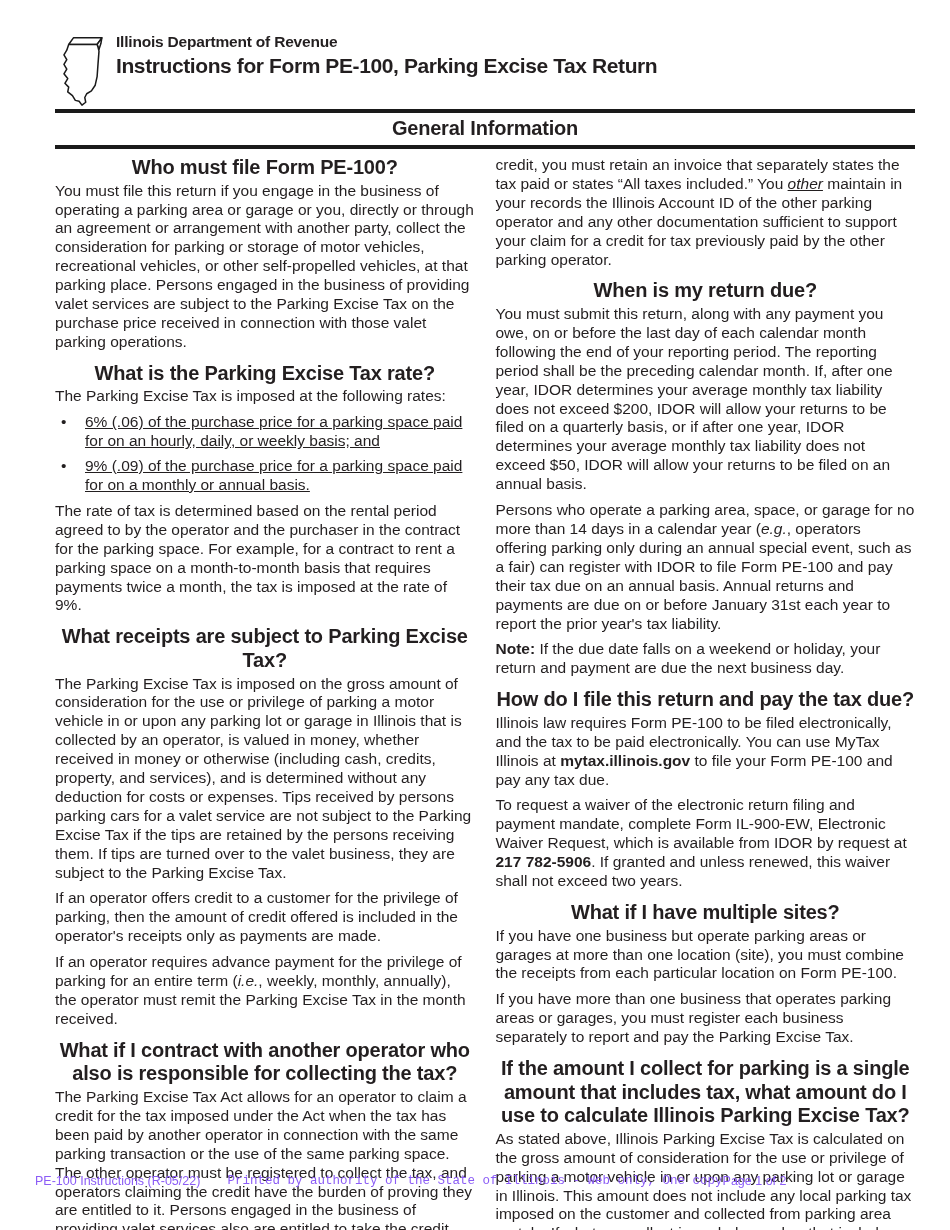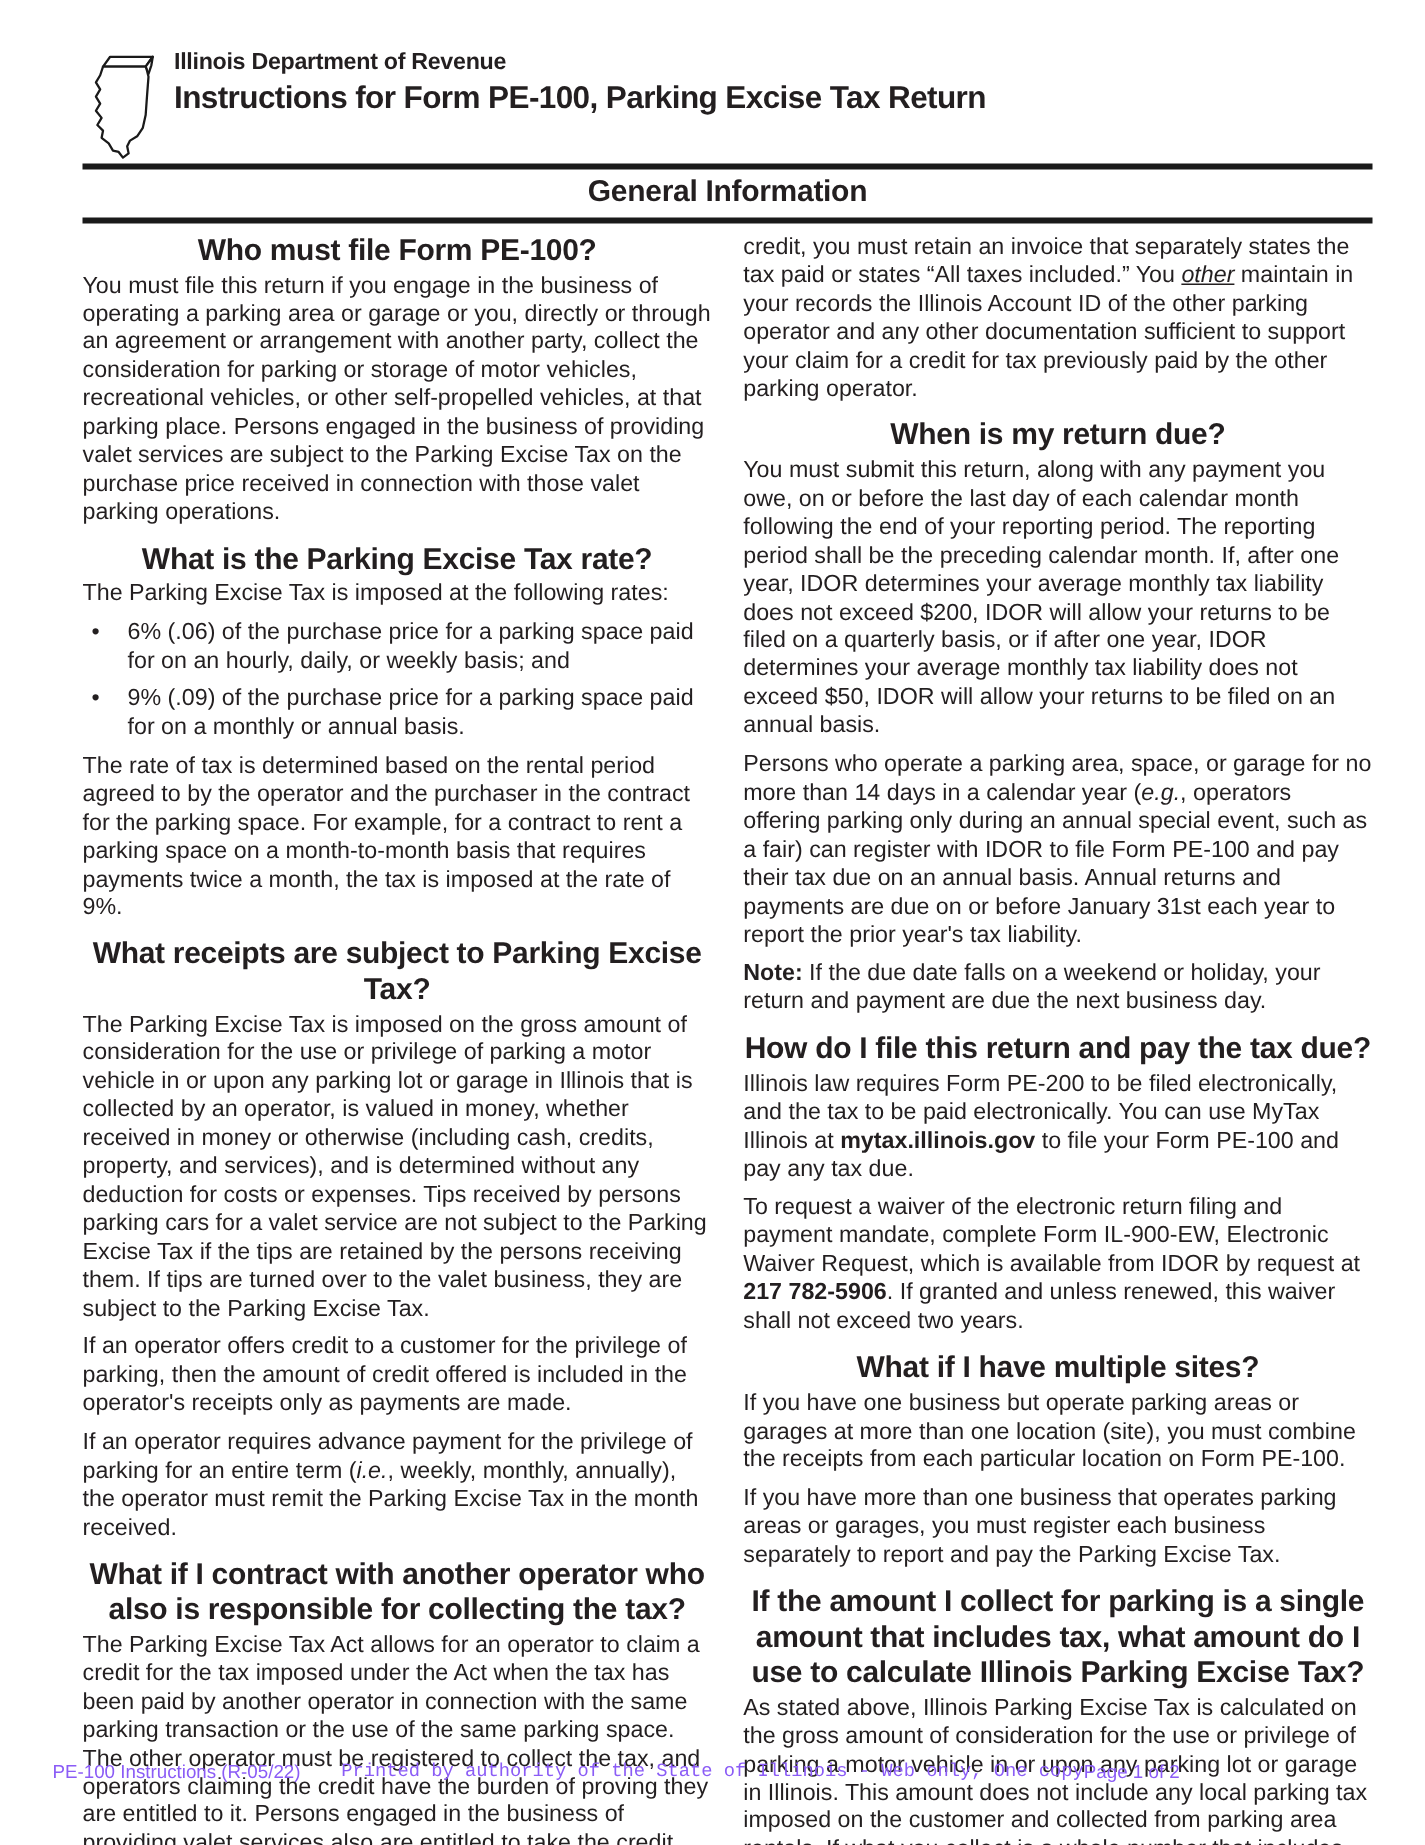--- a/index.html
+++ b/index.html
@@ -23,21 +23,21 @@
   .rule { height:4px; background:#1a1a1a; }
   .rule-top { margin-top:2px; }
   .banner { text-align:center; font-weight:bold; font-size:20px; padding:4px 0 5px 0; letter-spacing:-0.2px; }
 
   
   .cols { display:flex; gap:21px; margin-top:7px; }
   .col { flex:1 1 0; font-size:15.5px; line-height:1.22; }
   .col > :first-child { margin-top:0; }
   .col h3 { font-size:20px; font-weight:bold; margin:10px 0 2px 0; line-height:1.18; letter-spacing:-0.2px;text-align:center; }
   .col p { margin:0 0 7px 0; }
-  .col ul { list-style:none; margin:1px 0 7px 0; padding:0; }
+  .col ul { list-style:none; margin:1px 0 7px 0; padding:0;text-decoration:underline; }
   .col li { position:relative; padding-left:30px; margin:0 0 6px 0; }
   .col li::before { content:"\2022"; position:absolute; left:6px; top:0; }
 
   .b { font-weight:bold; }
   .i { font-style:italic; }
   .iu { font-style:italic; text-decoration:underline; }
   a.lnk { color:#4472c4; text-decoration:underline; cursor:pointer; }
 
   
   .footer {
@@ -90,21 +90,21 @@
         <h3>What if I contract with another operator who also is responsible for collecting the tax?</h3>
         <p><span>The Parking Excise Tax Act allows for an operator to claim a credit for the tax imposed under the Act when the tax has been paid by another operator in connection with the same parking transaction or the use of the same parking space. The other operator must be registered to collect the tax, and operators claiming the credit have the burden of proving they are entitled to it. Persons engaged in the business of providing valet services also are entitled to take the credit when contracting with other operators for space in a parking area. To claim this</span></p>
       </div>
     <div class="col" id="col-right">
         <p><span>credit, you must retain an invoice that separately states the tax paid or states “All taxes included.” You </span><span class="iu">other</span><span> maintain in your records the Illinois Account ID of the other parking operator and any other documentation sufficient to support your claim for a credit for tax previously paid by the other parking operator.</span></p>
         <h3>When is my return due?</h3>
         <p><span>You must submit this return, along with any payment you owe, on or before the last day of each calendar month following the end of your reporting period. The reporting period shall be the preceding calendar month. If, after one year, IDOR determines your average monthly tax liability does not exceed $200, IDOR will allow your returns to be filed on a quarterly basis, or if after one year, IDOR determines your average monthly tax liability does not exceed $50, IDOR will allow your returns to be filed on an annual basis.</span></p>
         <p><span>Persons who operate a parking area, space, or garage for no more than 14 days in a calendar year (</span><span class="i">e.g.</span><span>, operators offering parking only during an annual special event, such as a fair) can register with IDOR to file Form PE-100 and pay their tax due on an annual basis. Annual returns and payments are due on or before January 31st each year to report the prior year's tax liability.</span></p>
         <p><span class="b">Note:</span><span> If the due date falls on a weekend or holiday, your return and payment are due the next business day.</span></p>
         <h3>How do I file this return and pay the tax due?</h3>
-        <p><span>Illinois law requires Form PE-200 to be filed electronically, and the tax to be paid electronically. You can use MyTax Illinois at </span><span class="b">mytax.illinois.gov</span><span> to file your Form PE-100 and pay any tax due.</span></p>
+        <p><span>Illinois law requires Form PE-100 to be filed electronically, and the tax to be paid electronically. You can use MyTax Illinois at </span><span class="b">mytax.illinois.gov</span><span> to file your Form PE-100 and pay any tax due.</span></p>
         <p><span>To request a waiver of the electronic return filing and payment mandate, complete Form IL-900-EW, Electronic Waiver Request, which is available from IDOR by request at </span><span class="b">217 782-5906</span><span>. If granted and unless renewed, this waiver shall not exceed two years.</span></p>
         <h3>What if I have multiple sites?</h3>
         <p><span>If you have one business but operate parking areas or garages at more than one location (site), you must combine the receipts from each particular location on Form PE-100.</span></p>
         <p><span>If you have more than one business that operates parking areas or garages, you must register each business separately to report and pay the Parking Excise Tax.</span></p>
         <h3>If the amount I collect for parking is a single amount that includes tax, what amount do I use to calculate Illinois Parking Excise Tax?</h3>
         <p><span>As stated above, Illinois Parking Excise Tax is calculated on the gross amount of consideration for the use or privilege of parking a motor vehicle in or upon any parking lot or garage in Illinois. This amount does not include any local parking tax imposed on the customer and collected from parking area rentals. If what you collect is a whole number that includes any locally imposed parking tax and Illinois Parking Excise Tax, you must determine the base amount to properly</span></p>
       </div>
   </div>
 
   <div class="footer">

